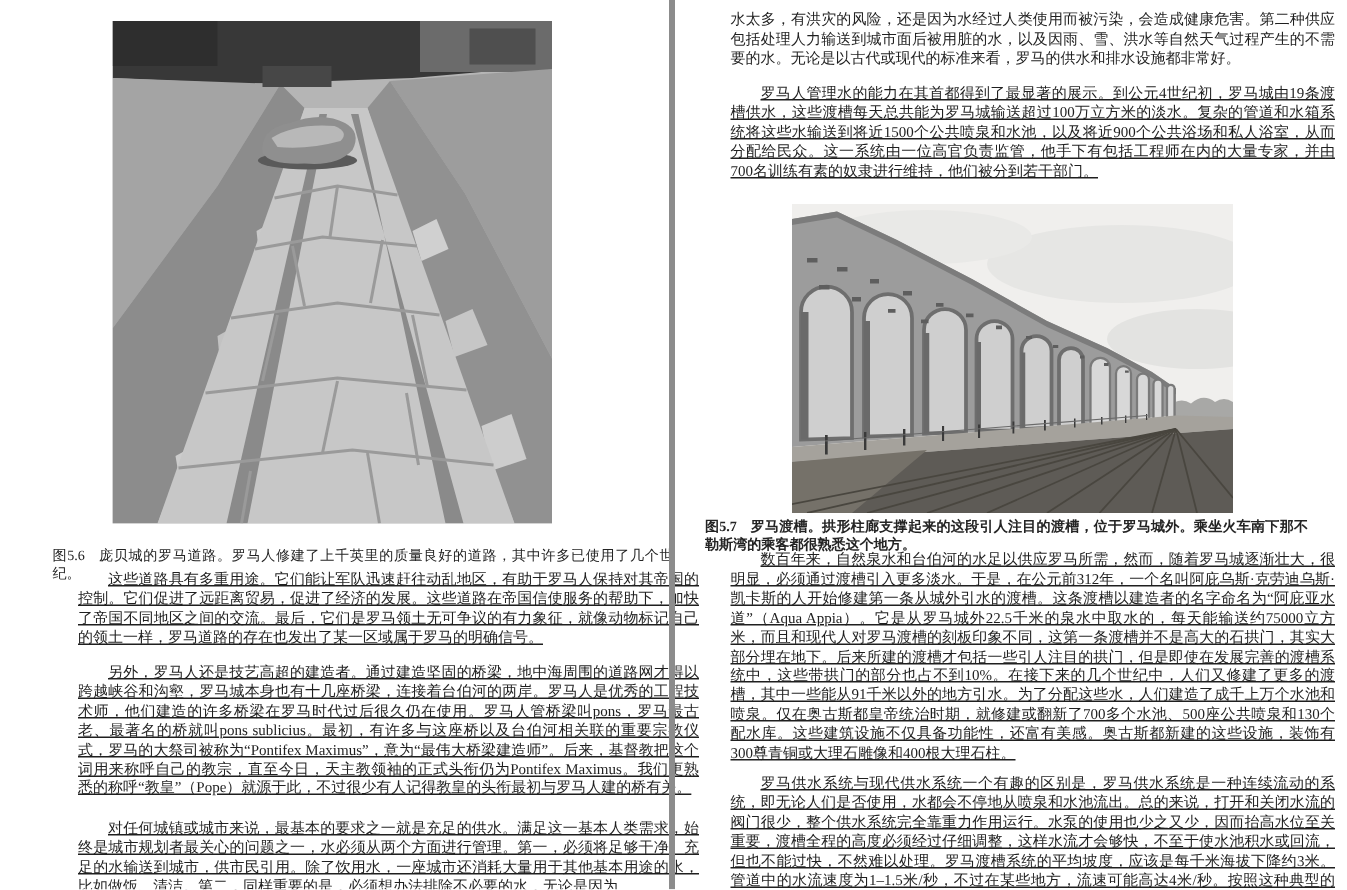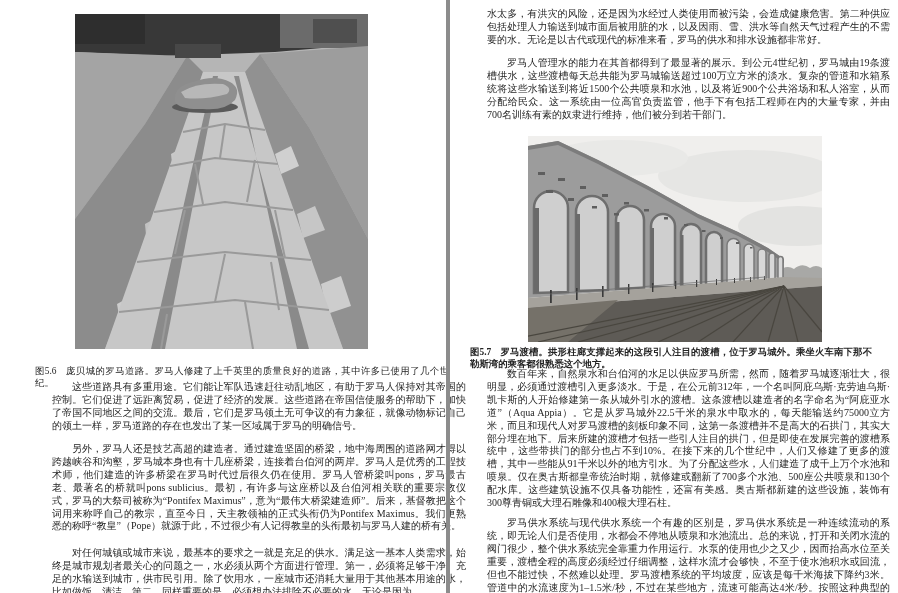--- a/index.html
+++ b/index.html
@@ -10,21 +10,21 @@
   .gutter-line{position:absolute;left:446px;top:0;width:4px;height:593px;background:#8c8c8c;}
   .photo{position:absolute;overflow:hidden;background:#c8c8c8;}
   .photo svg{display:block;width:100%;height:100%;}
   #photo-road{left:75px;top:14px;width:293px;height:335px;}
   #photo-aqueduct{left:528px;top:136px;width:294px;height:206px;}
   .caption{position:absolute;font-size:9.4px;line-height:11.8px;color:#242424;text-align:justify;}
   #caption-56{left:35px;top:366px;width:414px;}
   #caption-57{left:470px;top:347px;width:402px;font-weight:bold;}
   .cap-label{margin-right:9px;}
   .para{position:absolute;font-size:10px;line-height:12.9px;text-align:justify;margin:0;}
-  .indent{text-indent:2em;}
+  .indent{text-indent:2em;text-decoration:underline;}
   .lp{left:52px;width:414px;margin-top:10px;}
   .rp{left:487px;width:403px;}
   #lp1{top:371px}#lp2{top:433px}#lp3{top:537px}
   #rp1{top:8px}#rp2{top:57px}#rp3{top:368px}#rp4{top:517px}
 </style>
 </head>
 <body>
 
 <div class="spread">
 

